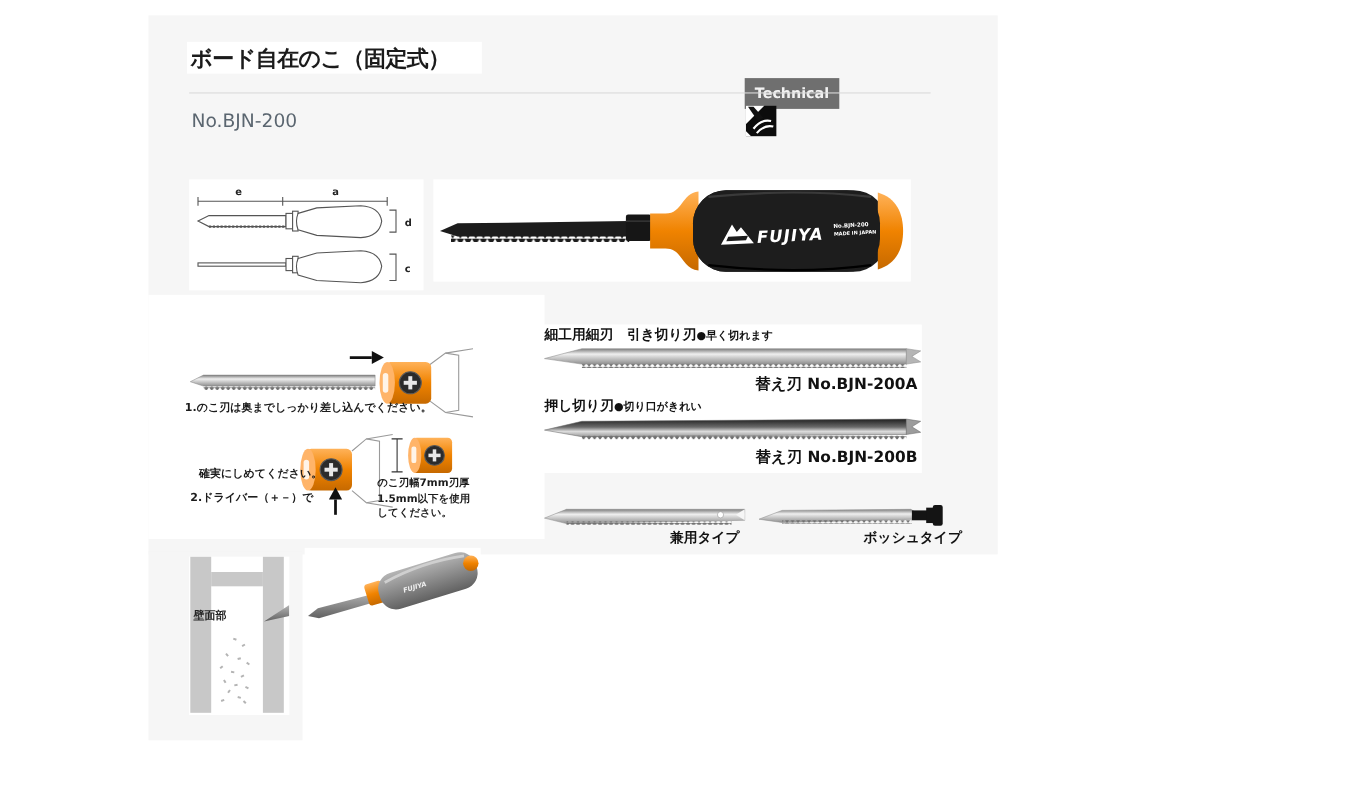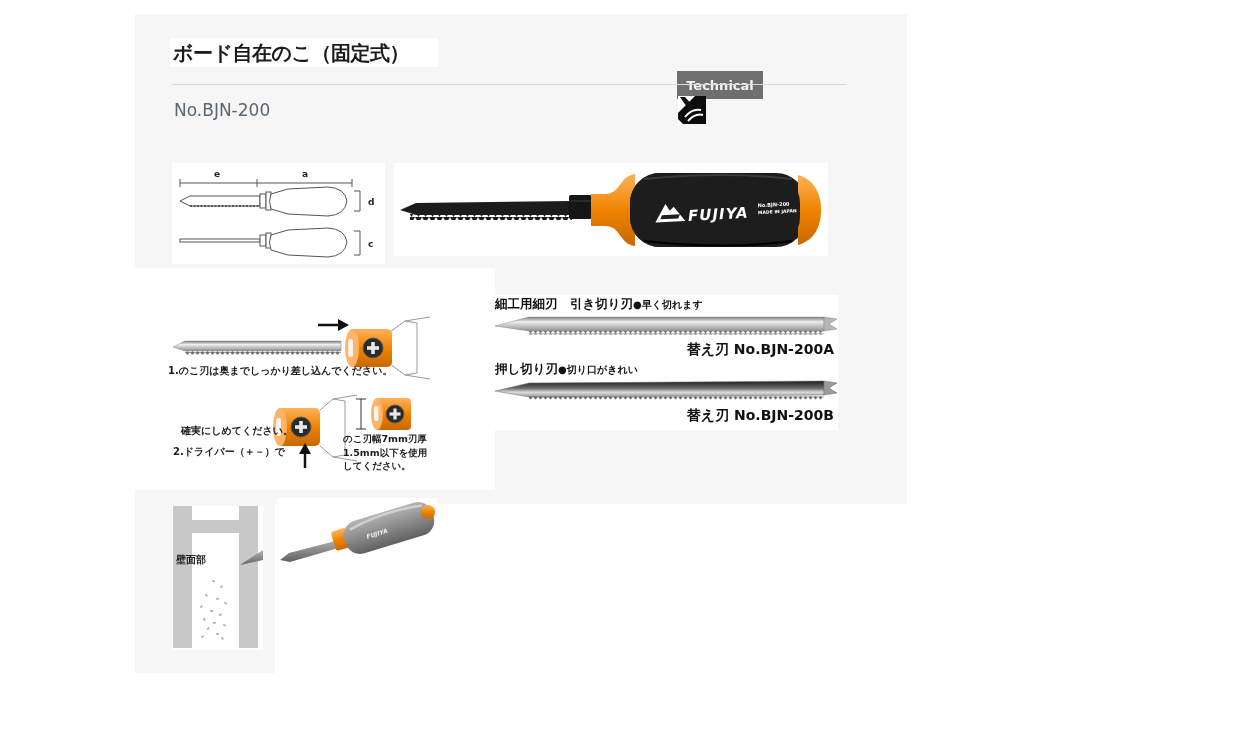--- a/index.html
+++ b/index.html
@@ -220,20 +220,37 @@
       <polygon points="331,86 344,88 336,93 344,98 331,100" fill="#9c9c9c" stroke="#6d6d6d" stroke-width="0.5"></polygon>
       <rect x="36" y="101" width="295" height="3.5" fill="url(#teethGray)"></rect>
     </svg>
     <div class="blade-label" style="top:46px;">替え刃 No.BJN-200A</div>
     <div class="blade-head" style="top:66px;">
       <span>押し切り刃</span><small>●切り口がきれい</small>
     </div>
     <div class="blade-label" style="top:112px;">替え刃 No.BJN-200B</div>
   </div>
 
+  <div class="abs blades2-box">
+    <svg width="381" height="74" viewBox="0 0 381 74" style="position:absolute;left:0;top:0;pointer-events:none;">
+
+      <polygon points="2,41 22,33 184,33 184,43 22,46" fill="url(#gradGray)" stroke="#8d8d8d" stroke-width="0.5"></polygon>
+      <polygon points="184,33 176,38 184,43" fill="#f6f6f6"></polygon>
+      <rect x="22" y="44" width="150" height="3" fill="url(#teethGray)"></rect>
+      <circle cx="162" cy="38" r="2.8" fill="#ffffff" stroke="#8d8d8d" stroke-width="0.5"></circle>
+
+      <polygon points="197,42 218,34 335,33 340,36 340,42 218,45" fill="url(#gradGray)" stroke="#8d8d8d" stroke-width="0.5"></polygon>
+      <rect x="218" y="43" width="118" height="3" fill="url(#teethGray)"></rect>
+      <rect x="336" y="34" width="23" height="9" fill="#141414"></rect>
+      <rect x="355" y="29" width="9" height="19" rx="2" fill="#141414"></rect>
+      <rect x="349" y="31.5" width="7" height="14" fill="#141414"></rect>
+    </svg>
+    <div class="type-label" style="left:116px;top:51px;">兼用タイプ</div>
+    <div class="type-label" style="left:292px;top:51px;">ボッシュタイプ</div>
+  </div>
 
   <div class="abs whitebox wall-box">
     <svg width="91" height="144" viewBox="0 0 91 144" style="position:absolute;left:0;top:0;">
       <rect x="1" y="0" width="19" height="142" fill="#c8c8c8"></rect>
       <rect x="67" y="0" width="19" height="142" fill="#c8c8c8"></rect>
       <rect x="20" y="14" width="47" height="13" fill="#c8c8c8"></rect>
       <polygon points="91,44 68,59 91,54" fill="url(#gradSilver)"></polygon>
       <g fill="#b4b4b4">
         <rect x="40" y="74" width="3" height="1.8" transform="rotate(20 41 75)"></rect>
         <rect x="48" y="80" width="3" height="1.8" transform="rotate(-30 49 81)"></rect>

